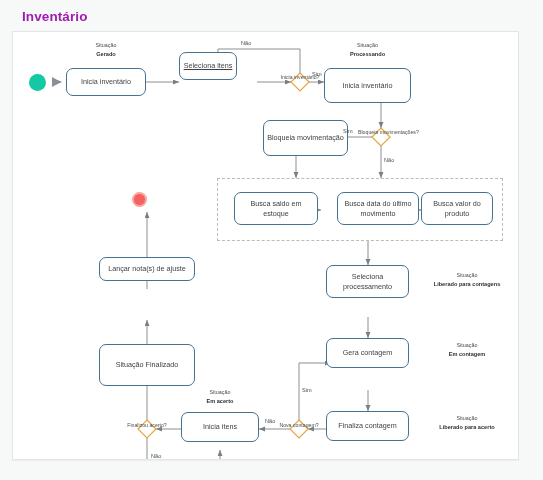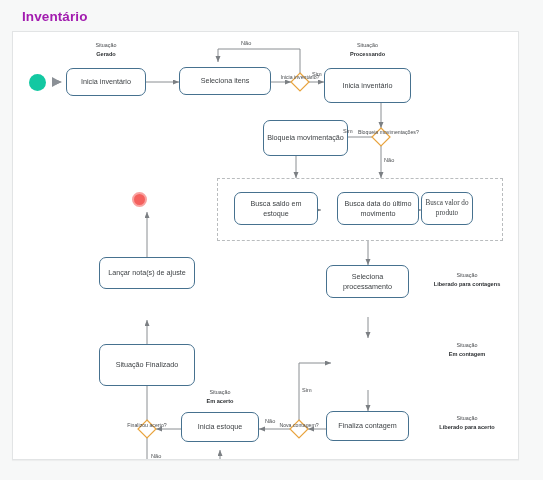--- a/index.html
+++ b/index.html
@@ -178,54 +178,57 @@
     </svg>
 
     <div class="start-node" style="left:16px; top:42px;"></div>
     <div class="end-node" style="left:119px; top:160px;"></div>
 
     <div class="group-frame" style="left:204px; top:146px; width:286px; height:63px;"></div>
 
     <div class="node-box" style="left:53px; top:36px; width:80px; height:28px;">
       <span>Inicia inventário</span>
     </div>
-    <div class="node-box" style="left:166px; top:35px; width:92px; height:28px;">
+    <div class="node-box" style="left:166px; top:20px; width:58px; height:28px;text-decoration:underline;">
       <span>Seleciona itens</span>
     </div>
     <div class="node-box" style="left:311px; top:36px; width:87px; height:35px;">
       <span>Inicia inventário</span>
     </div>
     <div class="node-box" style="left:238px; top:88px; width:85px; height:36px;margin-left:12px;">
       <span>Bloqueia movimentação</span>
     </div>
 
     <div class="node-box" style="left:221px; top:160px; width:84px; height:33px;">
       <span>Busca saldo em estoque</span>
     </div>
     <div class="node-box" style="left:324px; top:160px; width:82px; height:33px;">
       <span>Busca data do último movimento</span>
     </div>
-    <div class="node-box" style="left:408px; top:160px; width:52px; height:33px;font-family:Liberation Serif, serif;">
+    <div class="node-box" style="left:408px; top:160px; width:72px; height:33px;">
       <span>Busca valor do produto</span>
     </div>
 
     <div class="node-box" style="left:313px; top:233px; width:83px; height:33px;">
       <span>Seleciona processamento</span>
     </div>
+    <div class="node-box" style="left:313px; top:306px; width:83px; height:30px;">
+      <span>Gera contagem</span>
+    </div>
     <div class="node-box" style="left:313px; top:379px; width:83px; height:30px;align-items:center;">
       <span>Finaliza contagem</span>
     </div>
 
     <div class="node-box" style="left:168px; top:380px; width:78px; height:30px;">
-      <span>Inicia estoque</span>
+      <span>Inicia itens</span>
     </div>
     <div class="node-box" style="left:86px; top:312px; width:96px; height:42px;">
       <span>Situação Finalizado</span>
     </div>
-    <div class="node-box" style="left:86px; top:225px; width:96px; height:32px;">
+    <div class="node-box" style="left:86px; top:225px; width:96px; height:24px;">
       <span>Lançar nota(s) de ajuste</span>
     </div>
 
     <div class="diamond-label" style="left:263px; top:42px; width:48px;">Inicia inventário?</div>
     <div class="diamond-label" style="left:340px; top:97px; width:60px; text-align:left; left:345px;">Bloqueia movimentações?</div>
     <div class="diamond-label" style="left:262px; top:390px; width:48px;">Nova contagem?</div>
     <div class="diamond-label" style="left:110px; top:390px; width:48px;">Finalizou acerto?</div>
 
     <div class="edge-label" style="left:228px; top:8px;">Não</div>
     <div class="edge-label" style="left:299px; top:39px;">Sim</div>

